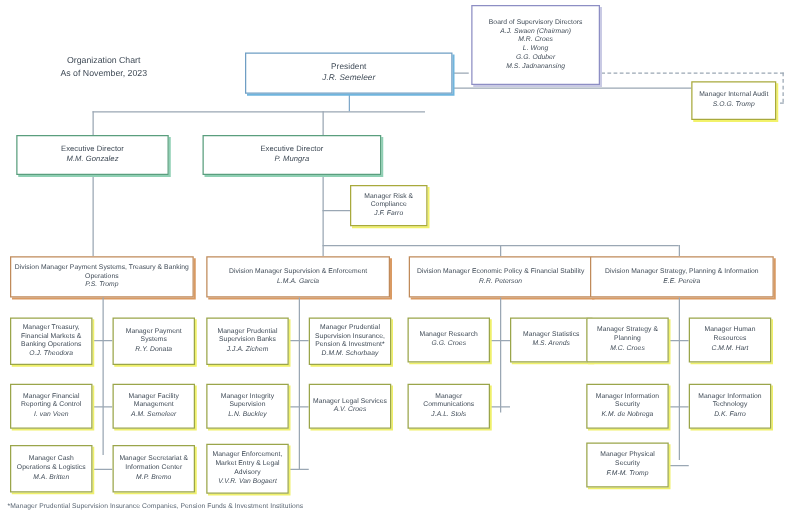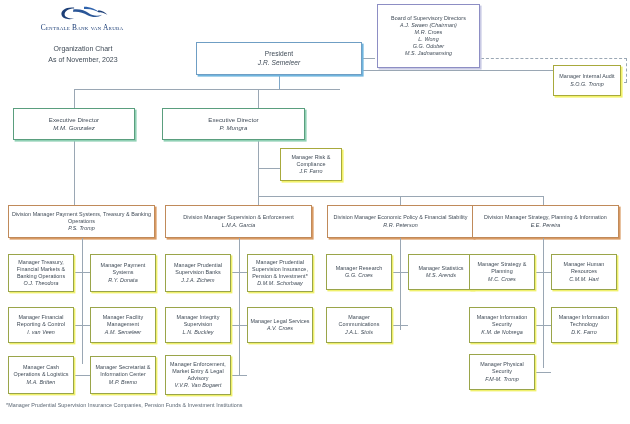--- a/index.html
+++ b/index.html
@@ -59,32 +59,20 @@
     position:absolute;left:6px;top:402px;
     font-size:5.4px;color:#5a6673;letter-spacing:.05px;
   }
 </style>
 </head>
 <body>
 
 <div id="chart">
 
   <div id="hdr">
-    <div id="logo-wrap">
-      <div id="logo-mark">
-        <svg viewBox="0 0 120 40" width="56" height="18" aria-hidden="true">
-          <path d="M38 8 C20 6 8 14 10 24 C12 33 26 36 38 32 C30 33 18 31 17 24 C16 16 26 10 38 10 Z" fill="#1d3f77"></path>
-          <path d="M36 12 C50 10 62 14 70 20 C78 26 90 28 100 24 C92 31 78 30 68 25 C58 20 46 16 36 18 Z" fill="#2a5697"></path>
-          <path d="M60 6 C74 6 88 12 96 20 C88 14 74 10 60 11 Z" fill="#2f63ad"></path>
-          <path d="M92 14 C100 15 108 19 112 24 C106 21 98 18 90 18 Z" fill="#1d3f77"></path>
-          <circle cx="24" cy="20" r="2.6" fill="#ffffff"></circle>
-        </svg>
-      </div>
-      <div id="logo-text">Centrale Bank van Aruba</div>
-    </div>
     <div id="title">
       <div>Organization Chart</div>
       <div>As of November, 2023</div>
     </div>
   </div>
 
   <div class="ln h gry" style="left:341px;top:58px;width:34px;"></div>
 
   <div class="dash" style="left:481px;top:58px;width:146px;"></div>
   <div class="dashv" style="left:626px;top:58px;height:24px;"></div>

